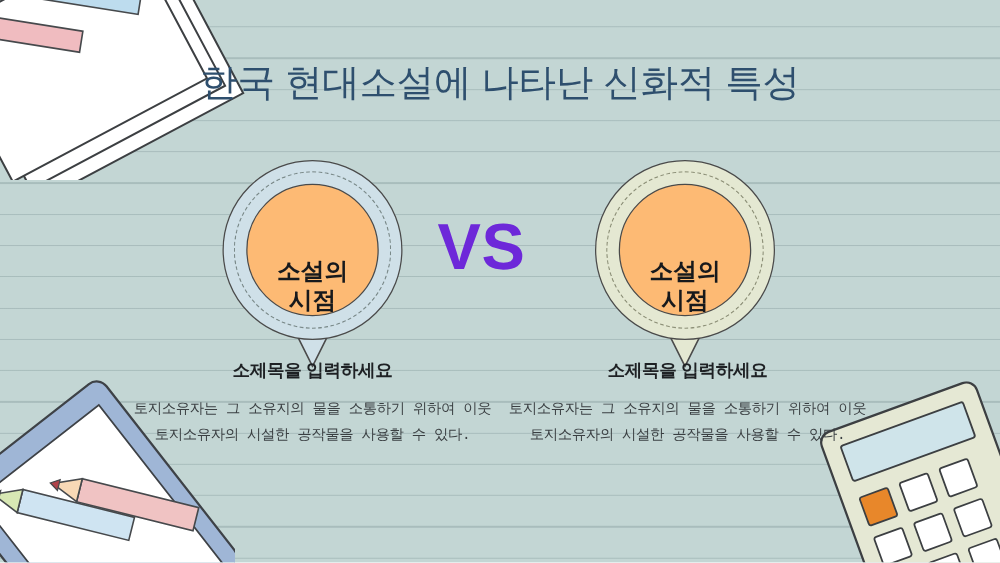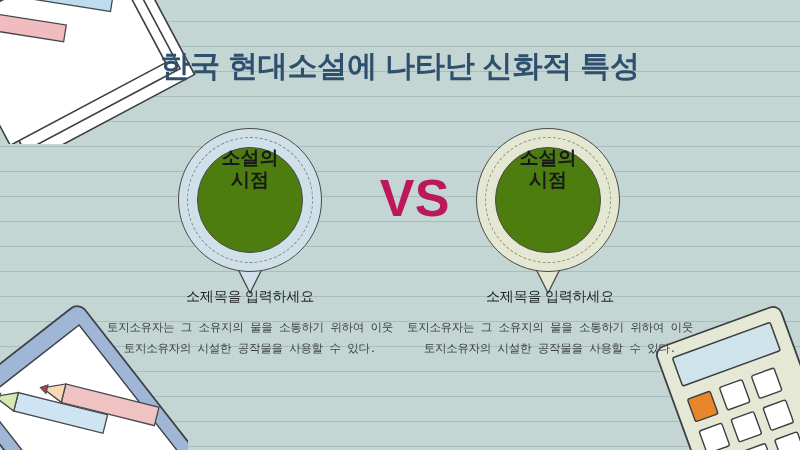--- a/index.html
+++ b/index.html
@@ -46,21 +46,21 @@
   #corner-bottom-right { bottom: -40px; right: -44px; }
 
   
   #title {
     position: absolute;
     top: 46px;
     left: 0;
     width: 800px;
     text-align: center;
     font-size: 30px;
-    font-weight: bold;
+    font-weight: normal;
     letter-spacing: -0.2px;
     color: #2e4f6e;
     z-index: 5;
     white-space: nowrap;
   }
 
   
   #compare-row {
     position: absolute;
     top: 128px;
@@ -97,28 +97,27 @@
     border: 1.3px dashed #7b8a8a;
     box-sizing: border-box;
   }
   #badge-right .badge-dash { border-color: #8e9179; }
 
   .badge-core {
     position: absolute;
     top: 19px; left: 19px;
     width: 106px; height: 106px;
     border-radius: 50%;
-    background: #4d7c0f;
+    background: #fdba74;
     border: 1.2px solid #4a4a4a;
     box-sizing: border-box;
     display: flex;
     flex-direction: column;
     align-items: center;
-    justify-content: flex-start;
-    font-family: Liberation Mono, monospace;
+    justify-content: flex-end;
   }
   .badge-label {
     font-size: 19px;
     font-weight: bold;
     color: #17191c;
     line-height: 1.18;
     text-align: center;
     white-space: pre-line;
   }
 
@@ -141,24 +140,24 @@
     width: 30px; height: 30px;
     transform: translateX(-50%);
   }
 
   
   #vs-label {
     position: absolute;
     left: 350px;
     top: 40px;
     width: 100px;
-    text-align: right;
+    text-align: left;
     font-size: 52px;
     font-weight: bold;
-    color: #be185d;
+    color: #6d28d9;
     letter-spacing: 0.5px;
     z-index: 6;
   }
 
   
   #text-row {
     position: absolute;
     top: 288px;
     left: 0;
     width: 800px;
@@ -168,21 +167,21 @@
     position: absolute;
     top: 0;
     width: 320px;
     text-align: center;
   }
   #text-col-left  { left: 90px; }
   #text-col-right { left: 390px; }
 
   .col-subtitle {
     font-size: 14px;
-    font-weight: normal;
+    font-weight: bold;
     color: #1e2124;
     letter-spacing: -0.2px;
     margin-bottom: 11px;
   }
   .col-body {
     font-size: 11.5px;
     color: #3a3f42;
     line-height: 1.85;
     letter-spacing: -0.3px;
     white-space: pre-line;

